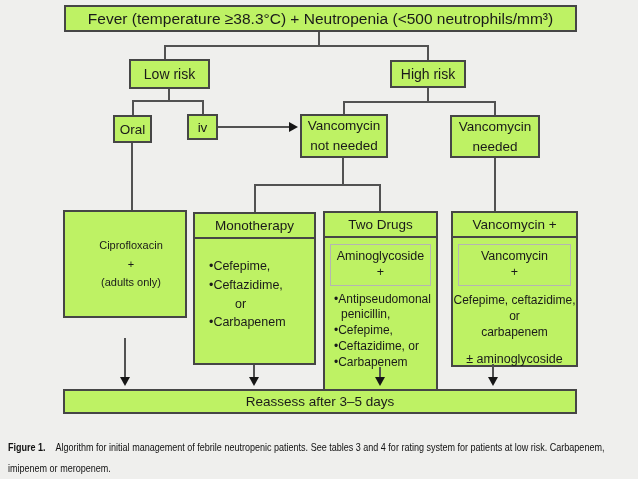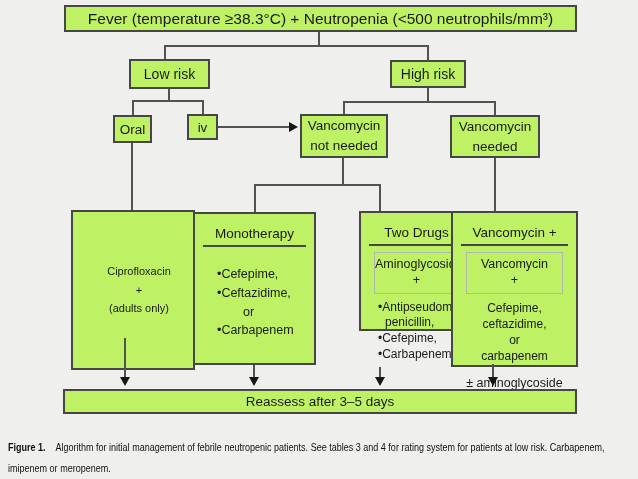--- a/index.html
+++ b/index.html
@@ -15,21 +15,21 @@
     text-align:center;
   }
   .ml { white-space:pre-line; }
   .ln { position:absolute; background:#525252; }
   .ah-down { position:absolute; width:0; height:0;
     border-left:5px solid transparent; border-right:5px solid transparent;
     border-top:9px solid #161616; }
   .ah-right { position:absolute; width:0; height:0;
     border-top:5px solid transparent; border-bottom:5px solid transparent;
     border-left:9px solid #161616; }
-  .panel { display:block; padding:8px; }
+  .panel { display:block; padding:0; }
   .hdr { height:25px; box-sizing:border-box; border-bottom:2px solid #464646;
     display:flex; align-items:center; justify-content:center; font-size:13.5px; }
   .combo { border:1px solid #b5b5b2; margin:6px 5px 0 5px; padding:3px 0 4px 0;
     font-size:12.5px; line-height:1.3; white-space:pre-line; }
   .mono-cnt { padding:18px 0 0 14px; text-align:left; font-size:12.5px; line-height:1.5; }
   .or-line { padding-left:26px; }
   .td-items { padding:6px 4px 0 9px; text-align:left; font-size:12px; line-height:1.33; }
   .hang { padding-left:7px; text-indent:-7px; }
   .vp-drugs { margin-top:6px; font-size:12px; line-height:1.35; text-align:center; white-space:pre-line; }
   .vp-opt { margin-top:12px; font-size:12.5px; text-align:center; }
@@ -52,43 +52,44 @@
   <div class="bx" style="left:113px;top:115px;width:39px;height:28px;font-size:13.5px;">Oral</div>
 
   <div class="bx" style="left:187px;top:114px;width:31px;height:26px;font-size:13.5px;">iv</div>
 
   <div class="bx ml" style="left:300px;top:114px;width:88px;height:44px;font-size:13.5px;line-height:1.45;">Vancomycin
 not needed</div>
 
   <div class="bx ml" style="left:450px;top:115px;width:90px;height:43px;font-size:13.5px;line-height:1.45;">Vancomycin
 needed</div>
 
-  <div class="bx" style="left:71px;top:210px;width:124px;height:160px;font-size:11px;line-height:1.7;flex-direction:column;padding-left:12px;">
+  <div class="bx" style="left:63px;top:210px;width:124px;height:108px;font-size:11px;line-height:1.7;flex-direction:column;padding-left:12px;">
     <div>Ciprofloxacin</div>
     <div>+</div>
     <div>(adults only)</div>
   </div>
 
   <div class="bx panel" style="left:193px;top:212px;width:123px;height:153px;">
     <div class="hdr">Monotherapy</div>
     <div class="mono-cnt">
       <div>•Cefepime,</div>
       <div>•Ceftazidime,</div>
       <div class="or-line">or</div>
       <div>•Carbapenem</div>
     </div>
   </div>
 
-  <div class="bx panel" style="left:323px;top:211px;width:115px;height:120px;margin-left:36px;">
+  <div class="bx panel" style="left:323px;top:211px;width:115px;height:201px;">
     <div class="hdr">Two Drugs</div>
     <div class="combo">Aminoglycoside
 +</div>
     <div class="td-items">
       <div class="hang">•Antipseudomonal penicillin,</div>
       <div class="hang">•Cefepime,</div>
+      <div class="hang">•Ceftazidime, or</div>
       <div class="hang">•Carbapenem</div>
     </div>
   </div>
 
   <div class="bx panel" style="left:451px;top:211px;width:127px;height:156px;">
     <div class="hdr">Vancomycin +</div>
     <div class="combo">Vancomycin
 +</div>
     <div class="vp-drugs">Cefepime, ceftazidime,
 or

